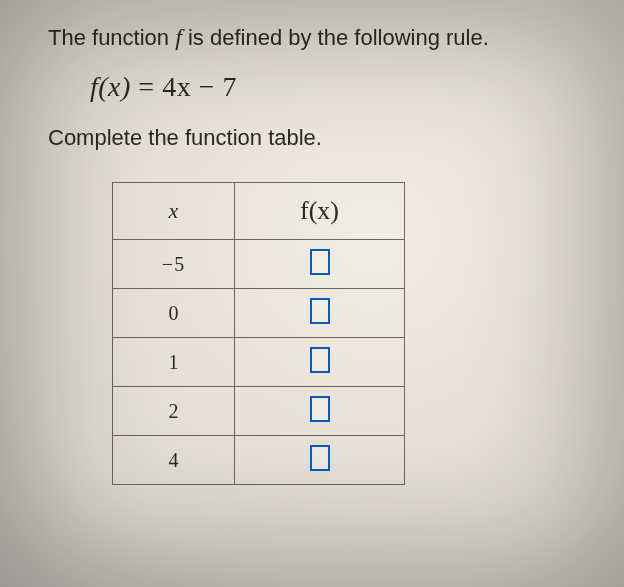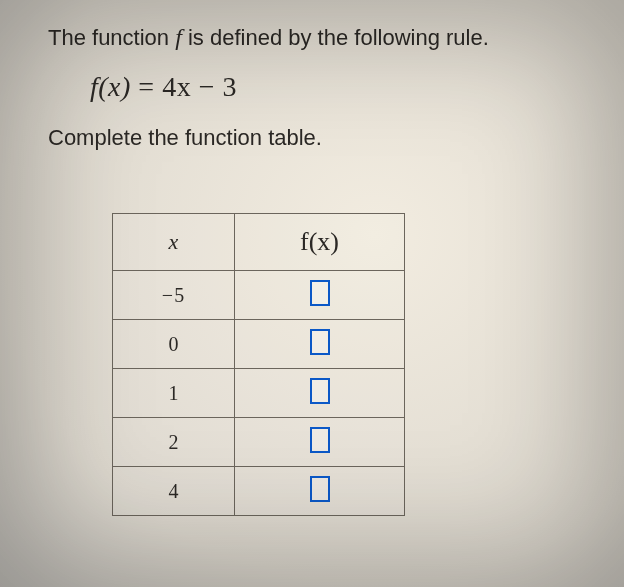--- a/index.html
+++ b/index.html
@@ -38,21 +38,21 @@
   }
   .formula {
     font-family: "Times New Roman", serif;
     font-size: 28px;
     margin: 0 0 22px 42px;
     letter-spacing: 0.5px;
   }
   .formula .fital { font-style: italic; }
   .line2 {
     font-size: 22px;
-    margin-bottom: 62px;
+    margin-bottom: 31px;
   }
 
   table.func {
     border-collapse: collapse;
     margin-left: 64px;
     background: rgba(255,255,255,0.05);
   }
   table.func th, table.func td {
     border: 1px solid #6b655c;
     text-align: center;
@@ -95,21 +95,21 @@
 </head>
 <body>
 
 <div class="content">
 
   <div class="line1">
     <span>The function </span><span class="fvar">f</span><span> is defined by the following rule.</span>
   </div>
 
   <div class="formula">
-    <span class="fital">f</span><span><span class="fital">(x)</span></span><span> = 4x − 3</span>
+    <span class="fital">f</span><span><span class="fital">(x)</span></span><span> = 4x − 7</span>
   </div>
 
   <div class="line2">Complete the function table.</div>
 
   <table class="func">
     <colgroup>
       <col class="col-x">
       <col class="col-fx">
     </colgroup>
     <tbody>

